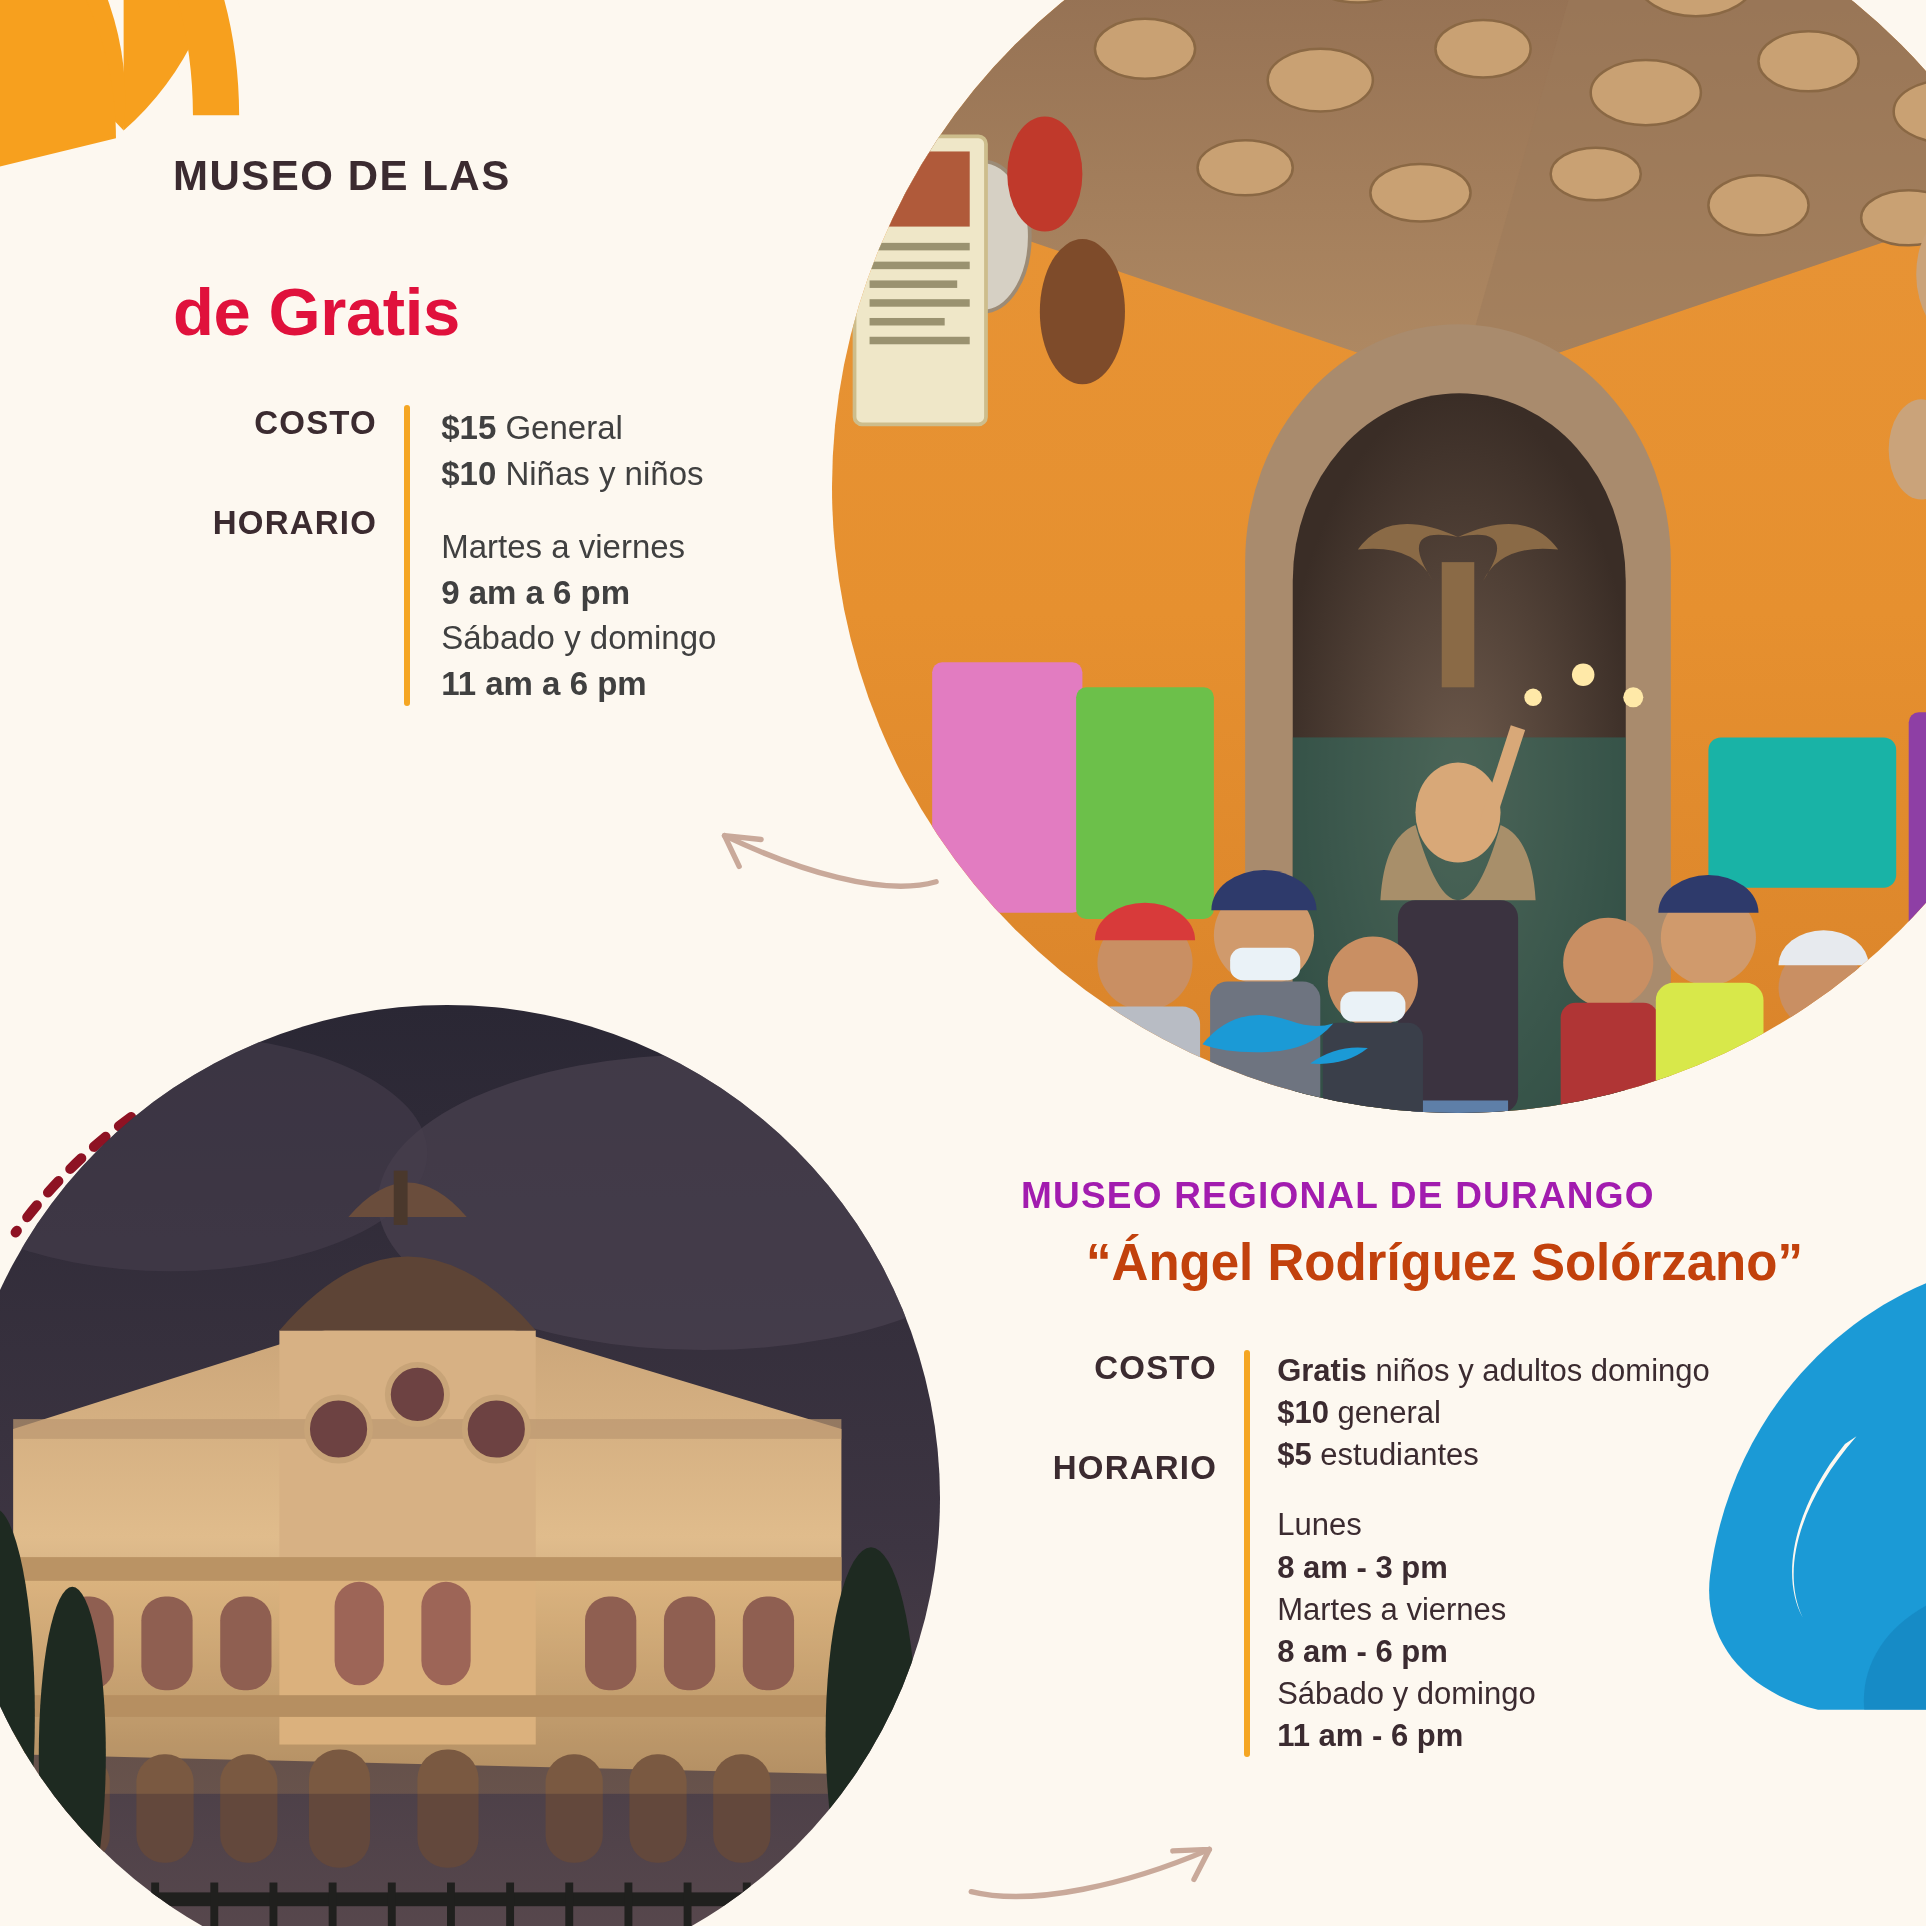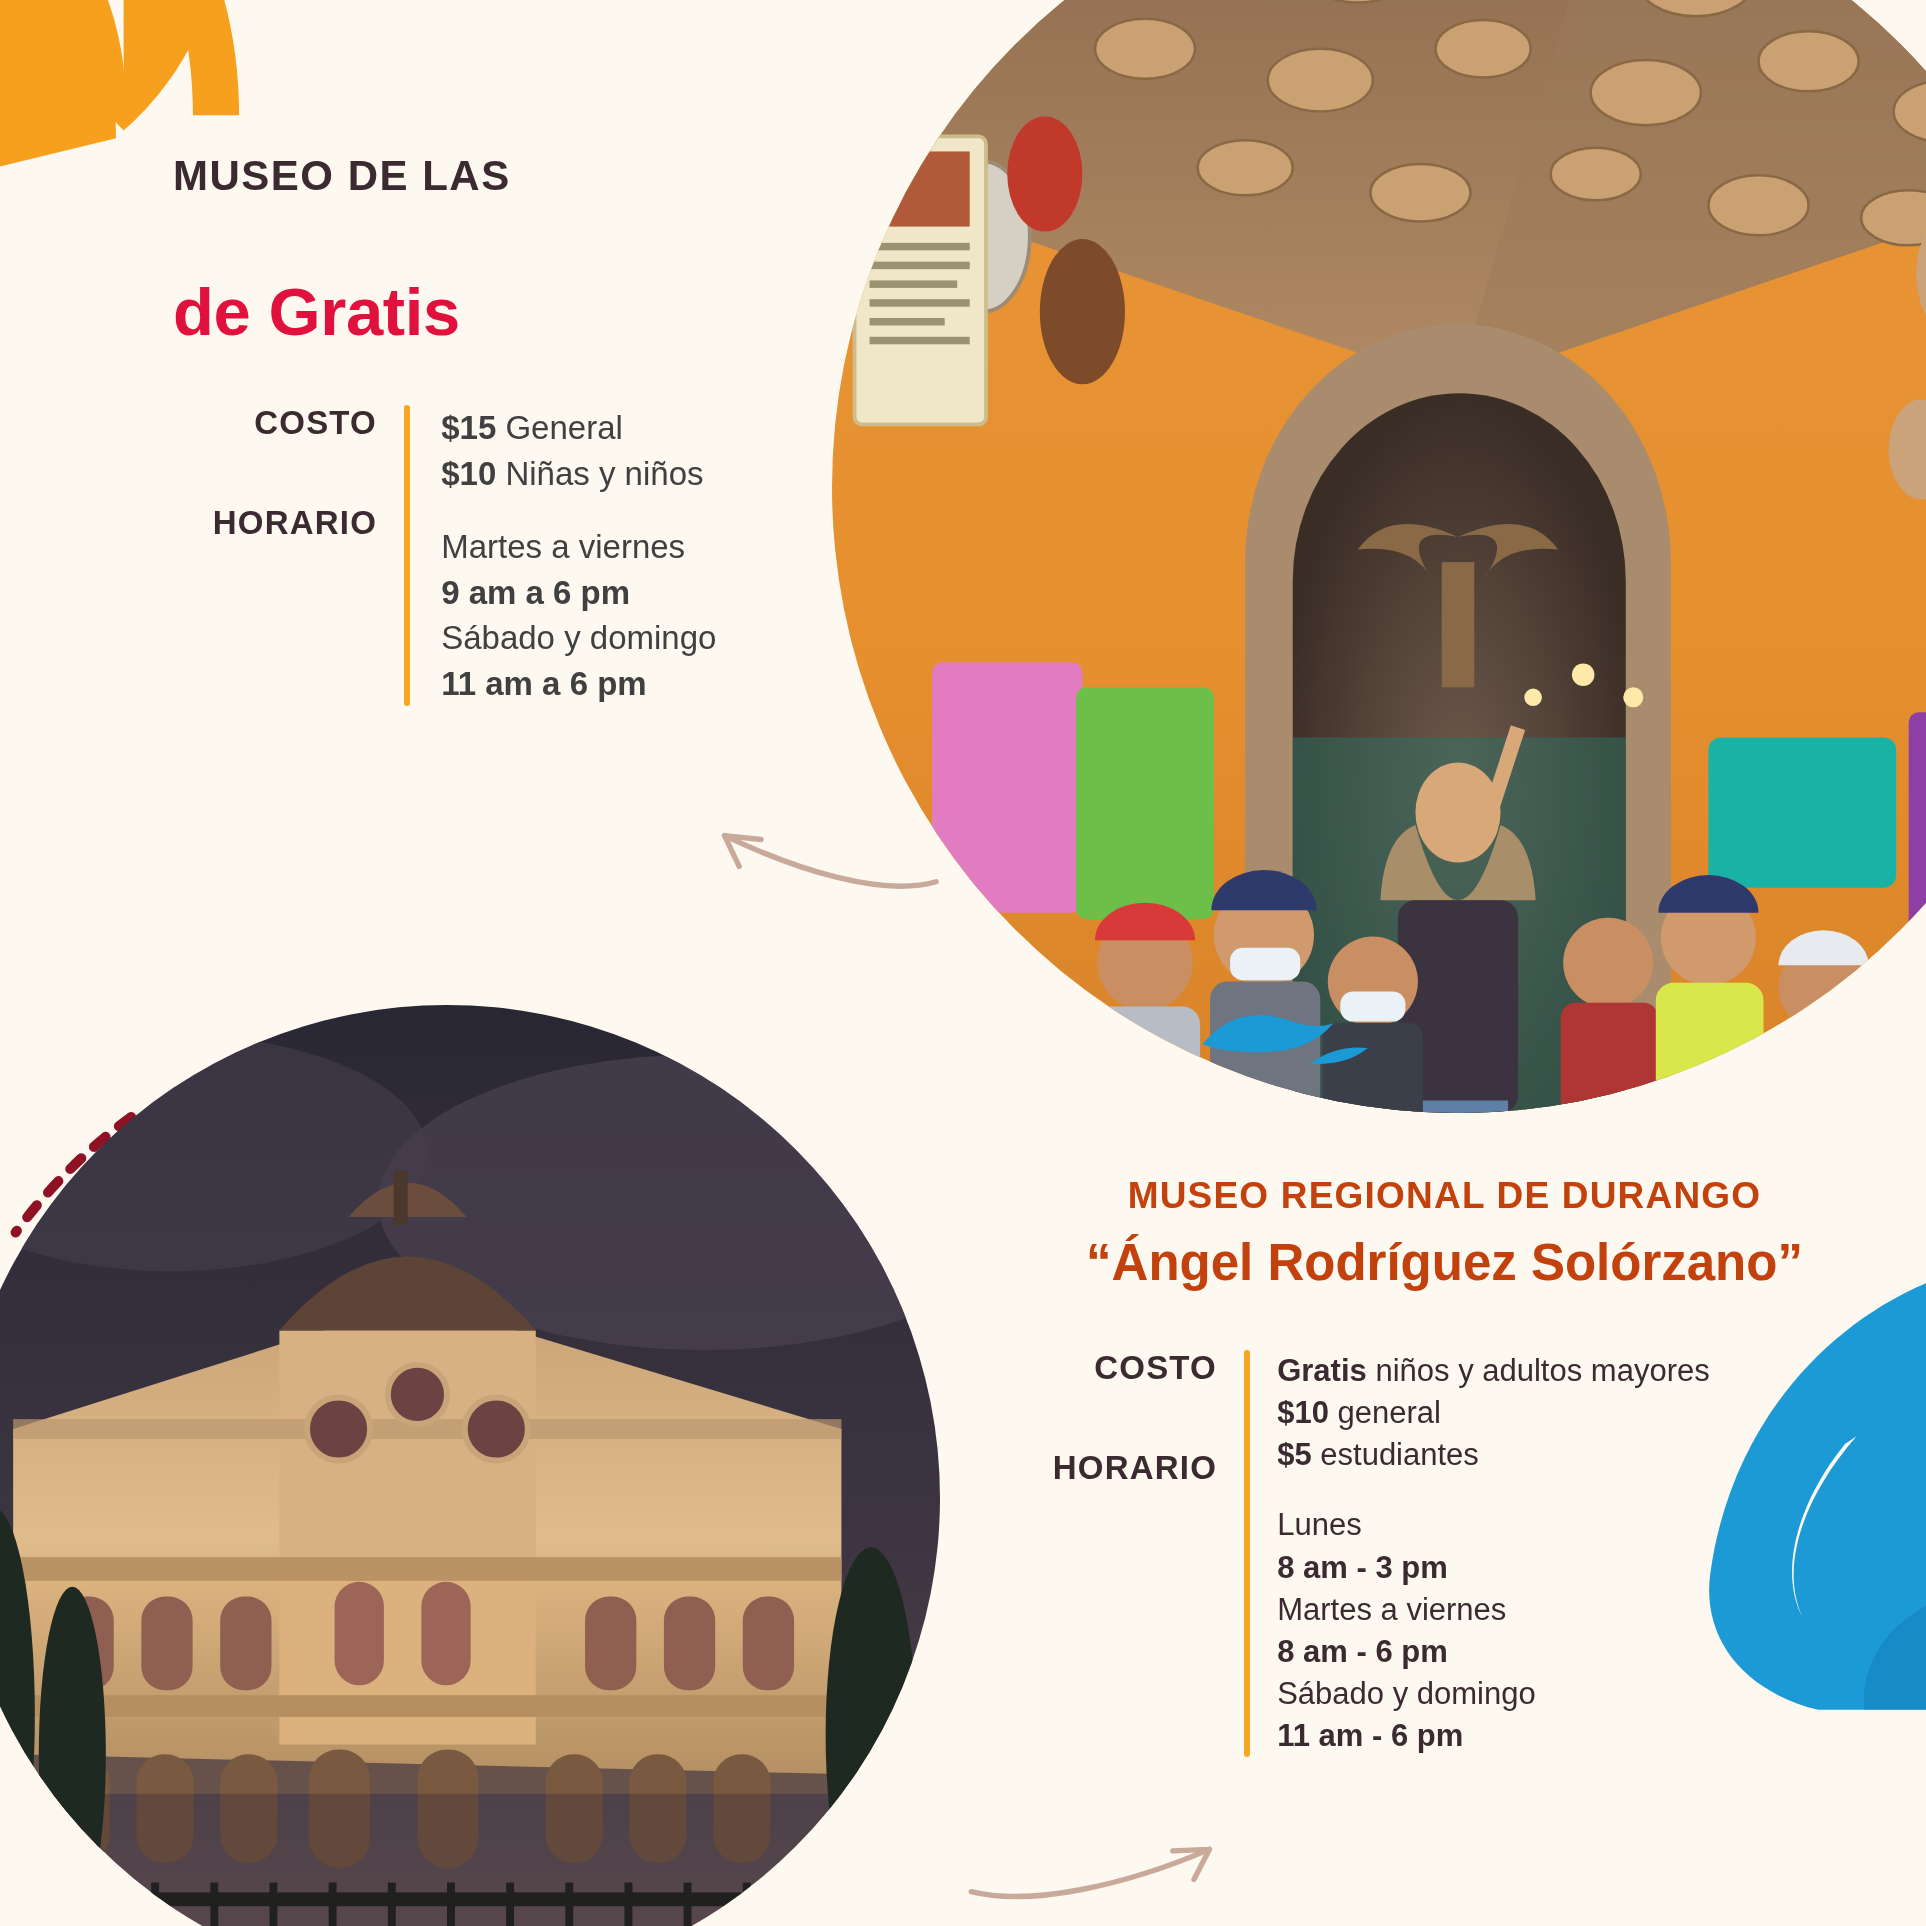--- a/index.html
+++ b/index.html
@@ -36,22 +36,22 @@
   .lbl.second{margin-top:64px;}
   .rule{width:6.2px;background:#f5a623;border-radius:3.1px;}
   .values{padding-left:31px;}
   .v-line{font-size:33px;color:#404040;line-height:1.38;white-space:nowrap;}
   .v-line b{font-weight:bold;}
   .v-gap{height:28px;}
 
   
   .m2-text{position:absolute;left:1021px;top:1175px;width:847px;text-align:left;}
   .m2-kicker{
-    font-size:37px;font-weight:bold;letter-spacing:1.2px;color:#c2410c;
-    margin:0 0 16px 0;text-align:center;
+    font-size:37px;font-weight:bold;letter-spacing:1.2px;color:#a21caf;
+    margin:0 0 16px 0;text-align:left;
   }
   .m2-title{
     font-size:51px;font-weight:bold;color:#c2410c;margin:0;text-align:center;
     white-space:nowrap;
   }
   .info-block2{position:relative;margin-top:58px;display:flex;}
   .labels2{width:223px;text-align:right;padding-right:27px;box-sizing:border-box;}
   .values2{padding-left:27px;}
   .v2-line{font-size:31px;color:#3b2b30;line-height:1.36;white-space:nowrap;}
 
@@ -372,21 +372,21 @@
     <div class="m2-title">“Ángel Rodríguez Solórzano”</div>
 
     <div class="info-block2">
       <div class="labels2">
         <div class="lbl">COSTO</div>
         <div class="lbl second">HORARIO</div>
       </div>
       <div class="rule"></div>
       <div class="values2">
         <div class="v2-line">
-          <b>Gratis</b><span> niños y adultos mayores</span>
+          <b>Gratis</b><span> niños y adultos domingo</span>
         </div>
         <div class="v2-line">
           <b>$10</b><span> general</span>
         </div>
         <div class="v2-line">
           <b>$5</b><span> estudiantes</span>
         </div>
         <div class="v-gap"></div>
         <div class="v2-line">Lunes</div>
         <div class="v2-line"><b>8 am - 3 pm</b></div>

